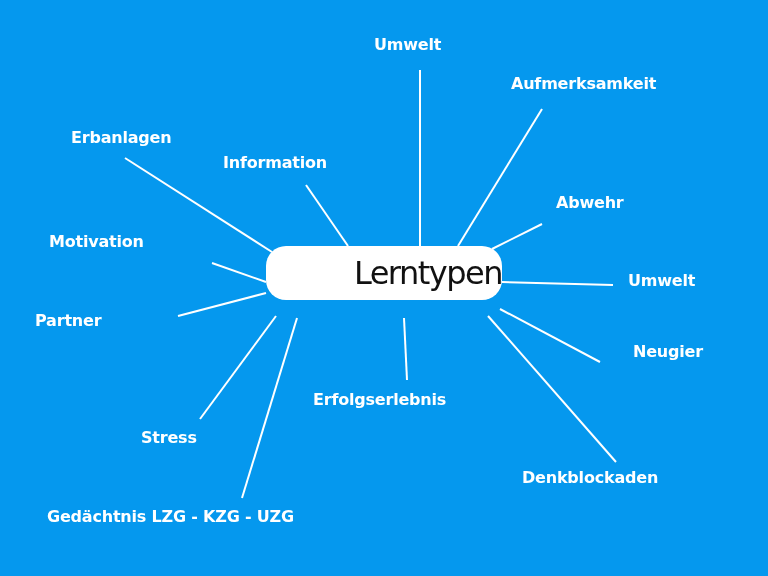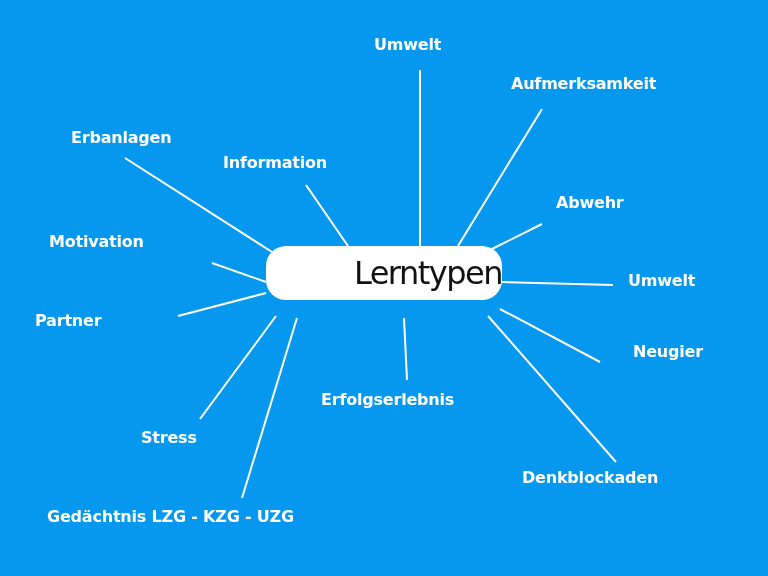--- a/index.html
+++ b/index.html
@@ -59,18 +59,18 @@
   <div id="nodes">
       <div class="node-label" style="left: 374px; top: 37px;">Umwelt</div>
       <div class="node-label" style="left: 511px; top: 76px;">Aufmerksamkeit</div>
       <div class="node-label" style="left: 31px; top: 130px; margin-left: 40px;">Erbanlagen</div>
       <div class="node-label" style="left: 223px; top: 155px;">Information</div>
       <div class="node-label" style="left: 556px; top: 195px;">Abwehr</div>
       <div class="node-label" style="left: 49px; top: 234px;">Motivation</div>
       <div class="node-label" style="left: 628px; top: 273px;">Umwelt</div>
       <div class="node-label" style="left: 35px; top: 313px;">Partner</div>
       <div class="node-label" style="left: 612px; top: 344px; margin-left: 21px;">Neugier</div>
-      <div class="node-label" style="left: 313px; top: 392px; margin-left: 8px;">Erfolgserlebnis</div>
+      <div class="node-label" style="left: 313px; top: 392px;">Erfolgserlebnis</div>
       <div class="node-label" style="left: 141px; top: 430px;">Stress</div>
       <div class="node-label" style="left: 522px; top: 470px;">Denkblockaden</div>
       <div class="node-label" style="left: 47px; top: 509px; text-align: center;">Gedächtnis LZG - KZG - UZG</div>
     </div>
 </div>
 
 </body></html>

